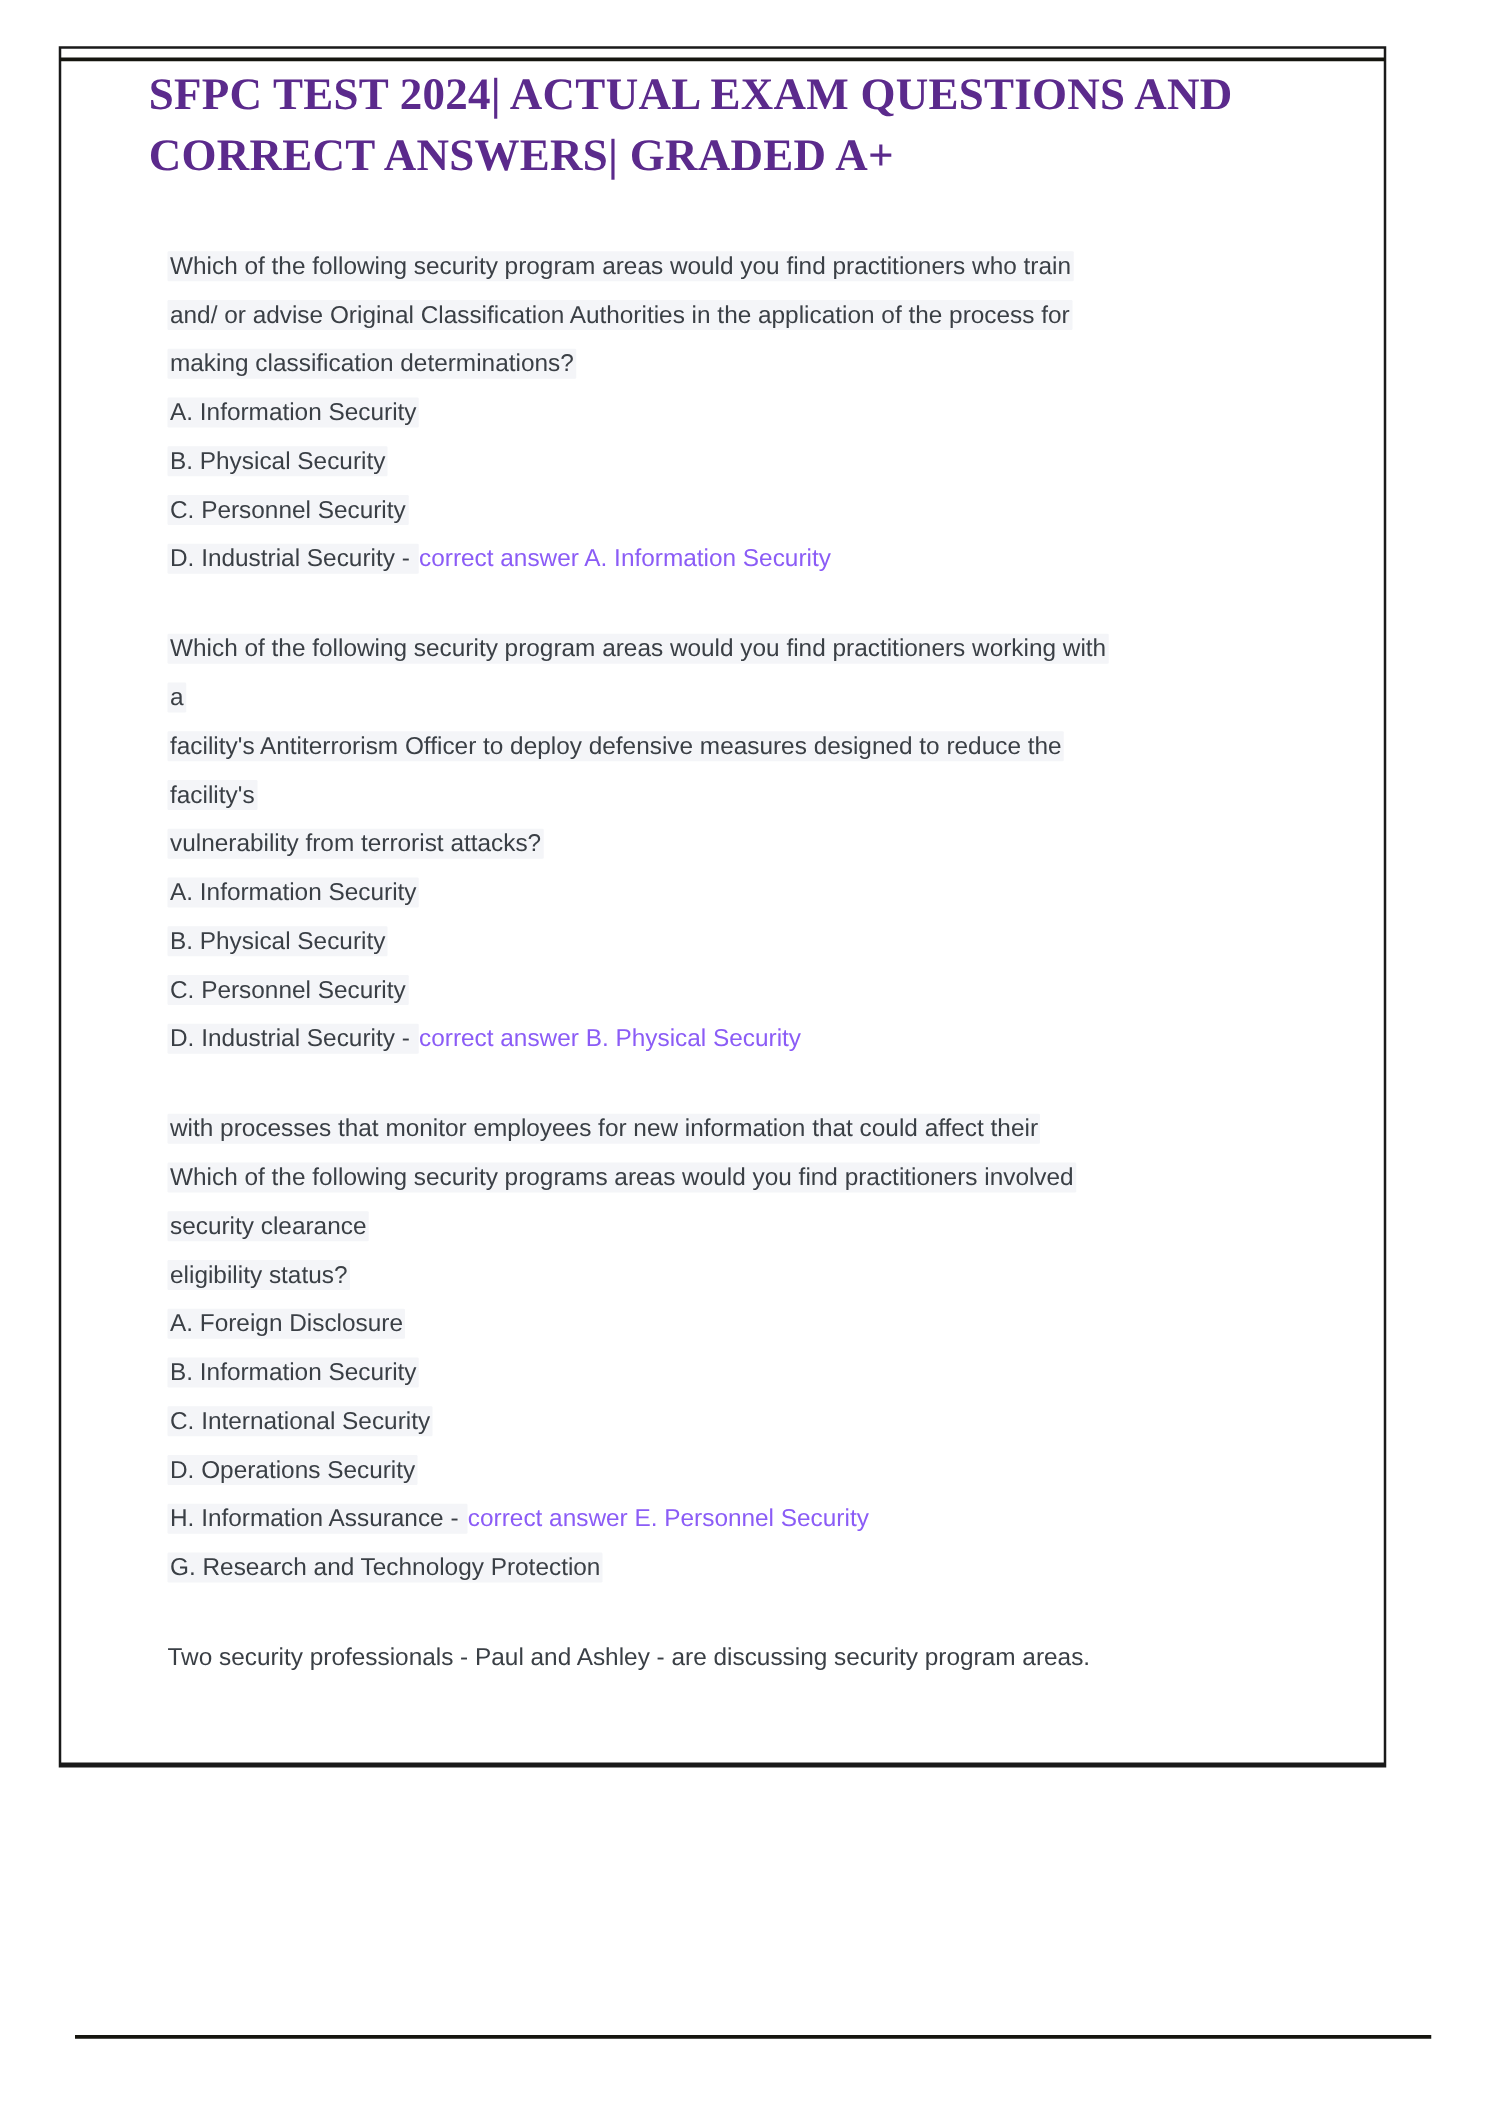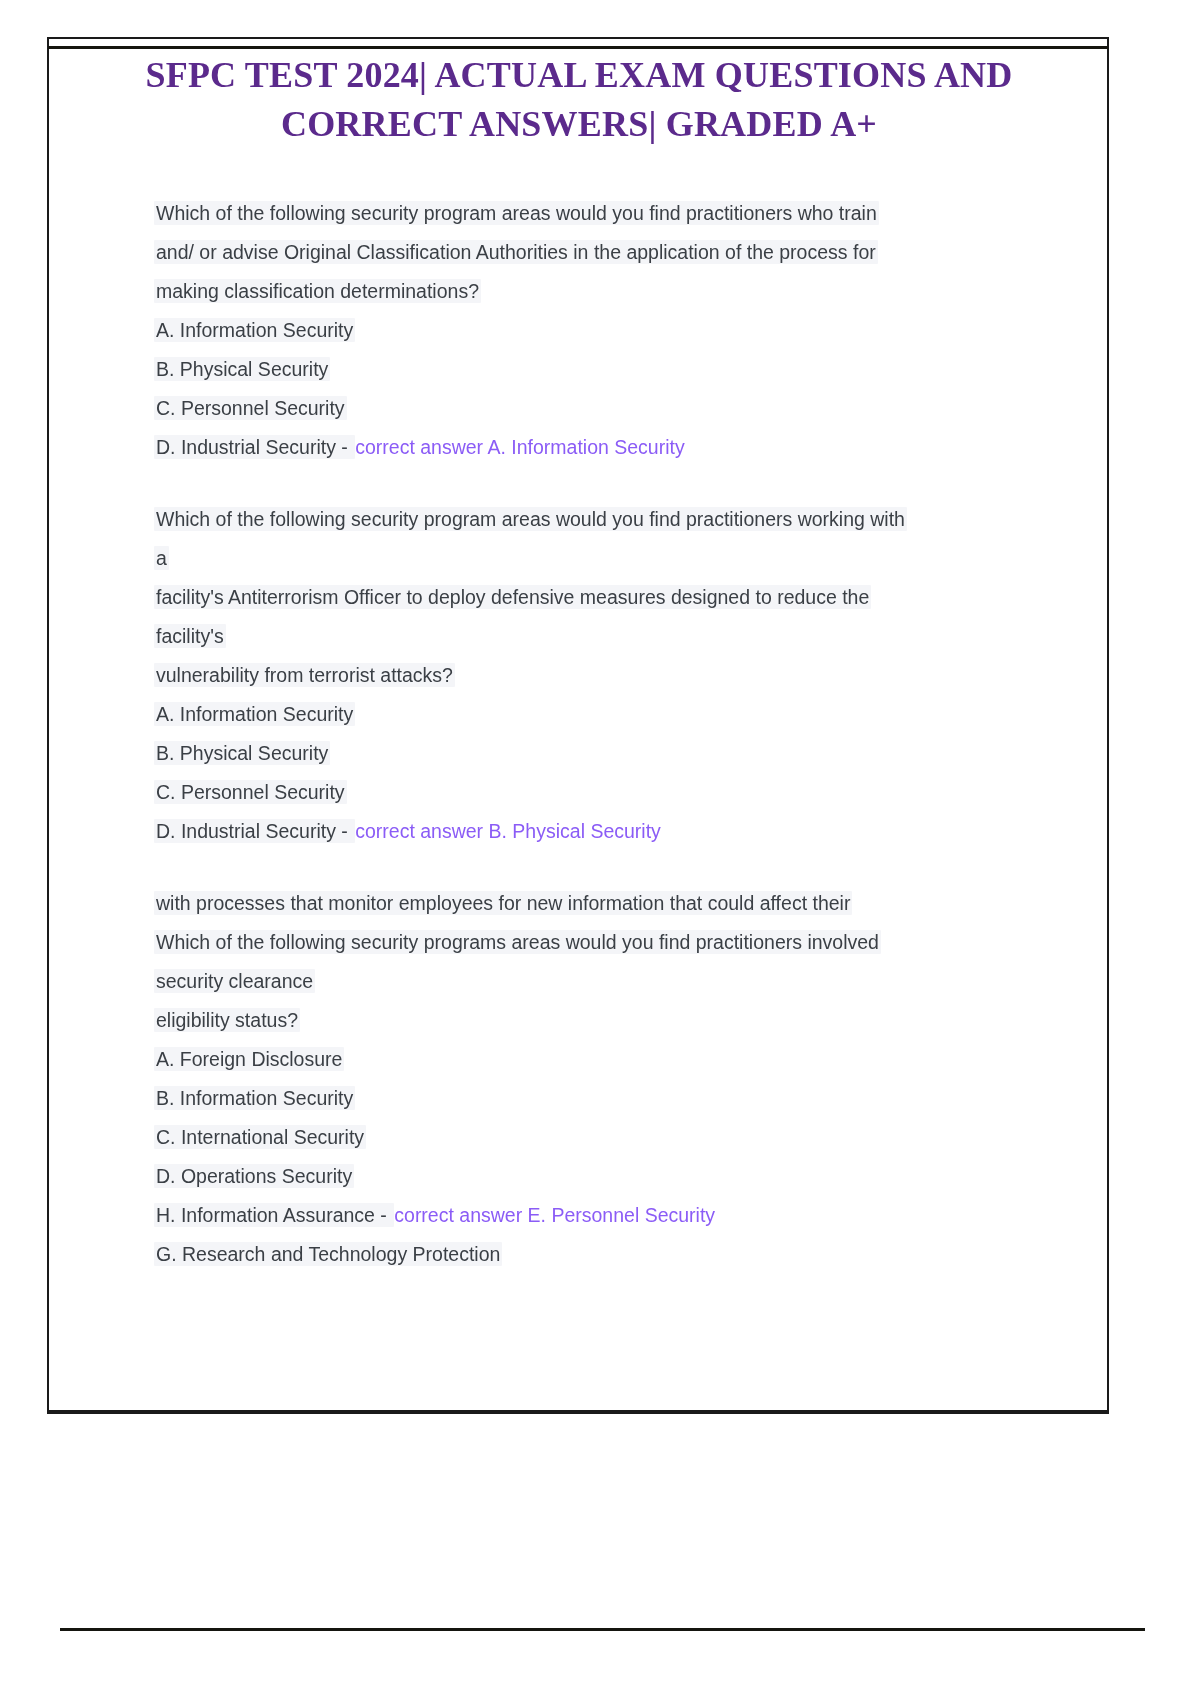--- a/index.html
+++ b/index.html
@@ -35,21 +35,21 @@
     height: 0;
     border-top: 3px solid #15150f;
   }
 
   
   .doc-title {
     position: absolute;
     left: 70px;
     top: 12px;
     width: 920px;
-    text-align: center;
+    text-align: left;
     font-family: "Liberation Serif", serif;
     font-weight: bold;
     font-size: 36px;
     line-height: 49px;
     letter-spacing: 0.2px;
     color: #5b2a8c;
   }
   .doc-title .line { display: block; white-space: nowrap; }
 
   
@@ -59,21 +59,20 @@
     top: 155px;
     width: 910px;
     font-size: 19.5px;
     line-height: 39px;
     color: #3a3f45;
   }
   .q-block { margin: 0 0 33px 0; }
   .line-row {
     white-space: nowrap;
     display: block;
-    margin-left: 20px;
   }
   .line-row .hl {
     background: #f4f5f8;
     padding: 1px 2px;
     border-radius: 1px;
   }
   .answer {
     color: #8b5cf6;
   }
   .tail-line {
@@ -139,19 +138,20 @@
       <span class="line-row"><span class="hl">security clearance</span></span>
       <span class="line-row"><span class="hl">eligibility status?</span></span>
       <span class="line-row"><span class="hl">A. Foreign Disclosure</span></span>
       <span class="line-row"><span class="hl">B. Information Security</span></span>
       <span class="line-row"><span class="hl">C. International Security</span></span>
       <span class="line-row"><span class="hl">D. Operations Security</span></span>
       <span class="line-row"><span class="hl">H. Information Assurance - </span><span class="answer">correct answer E. Personnel Security</span></span>
       <span class="line-row"><span class="hl">G. Research and Technology Protection</span></span>
     </div>
 
+    <span class="tail-line"><span class="hl">Two security professionals - Paul and Ashley - are discussing security program areas.</span></span>
 
   </div>
 </div>
 
 <div class="top-rule"></div>
 <div class="bottom-rule-outer"></div>
 <div class="bottom-rule-page"></div>
 
 </body></html>

